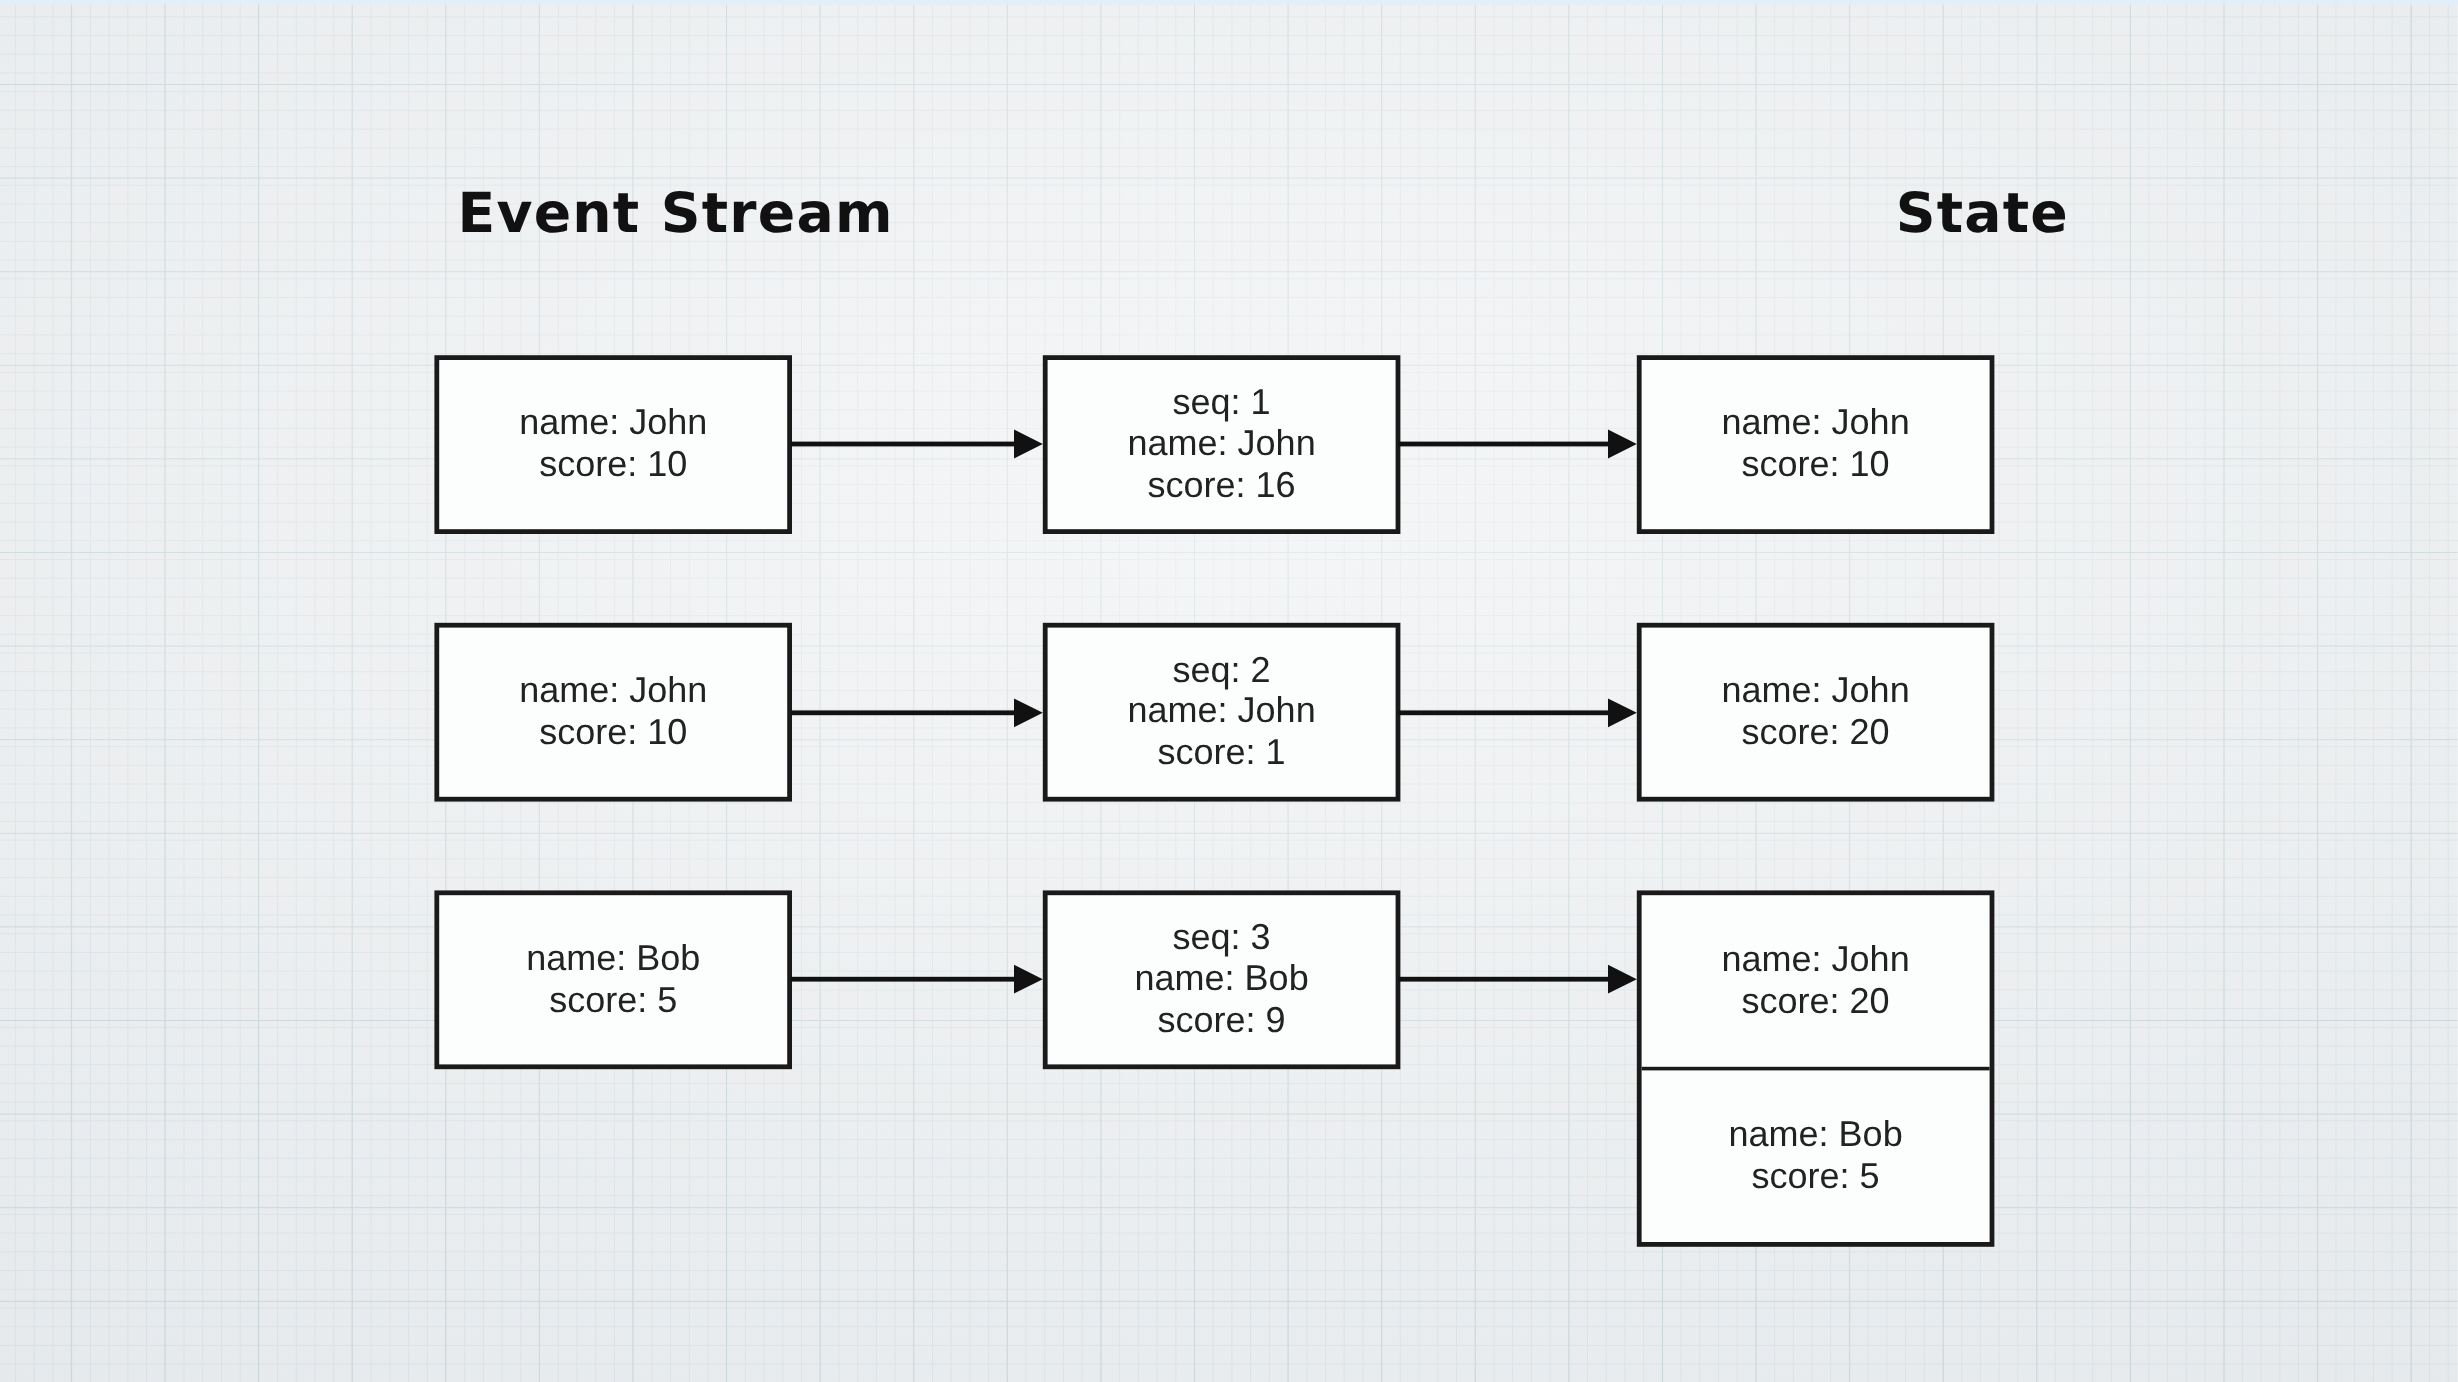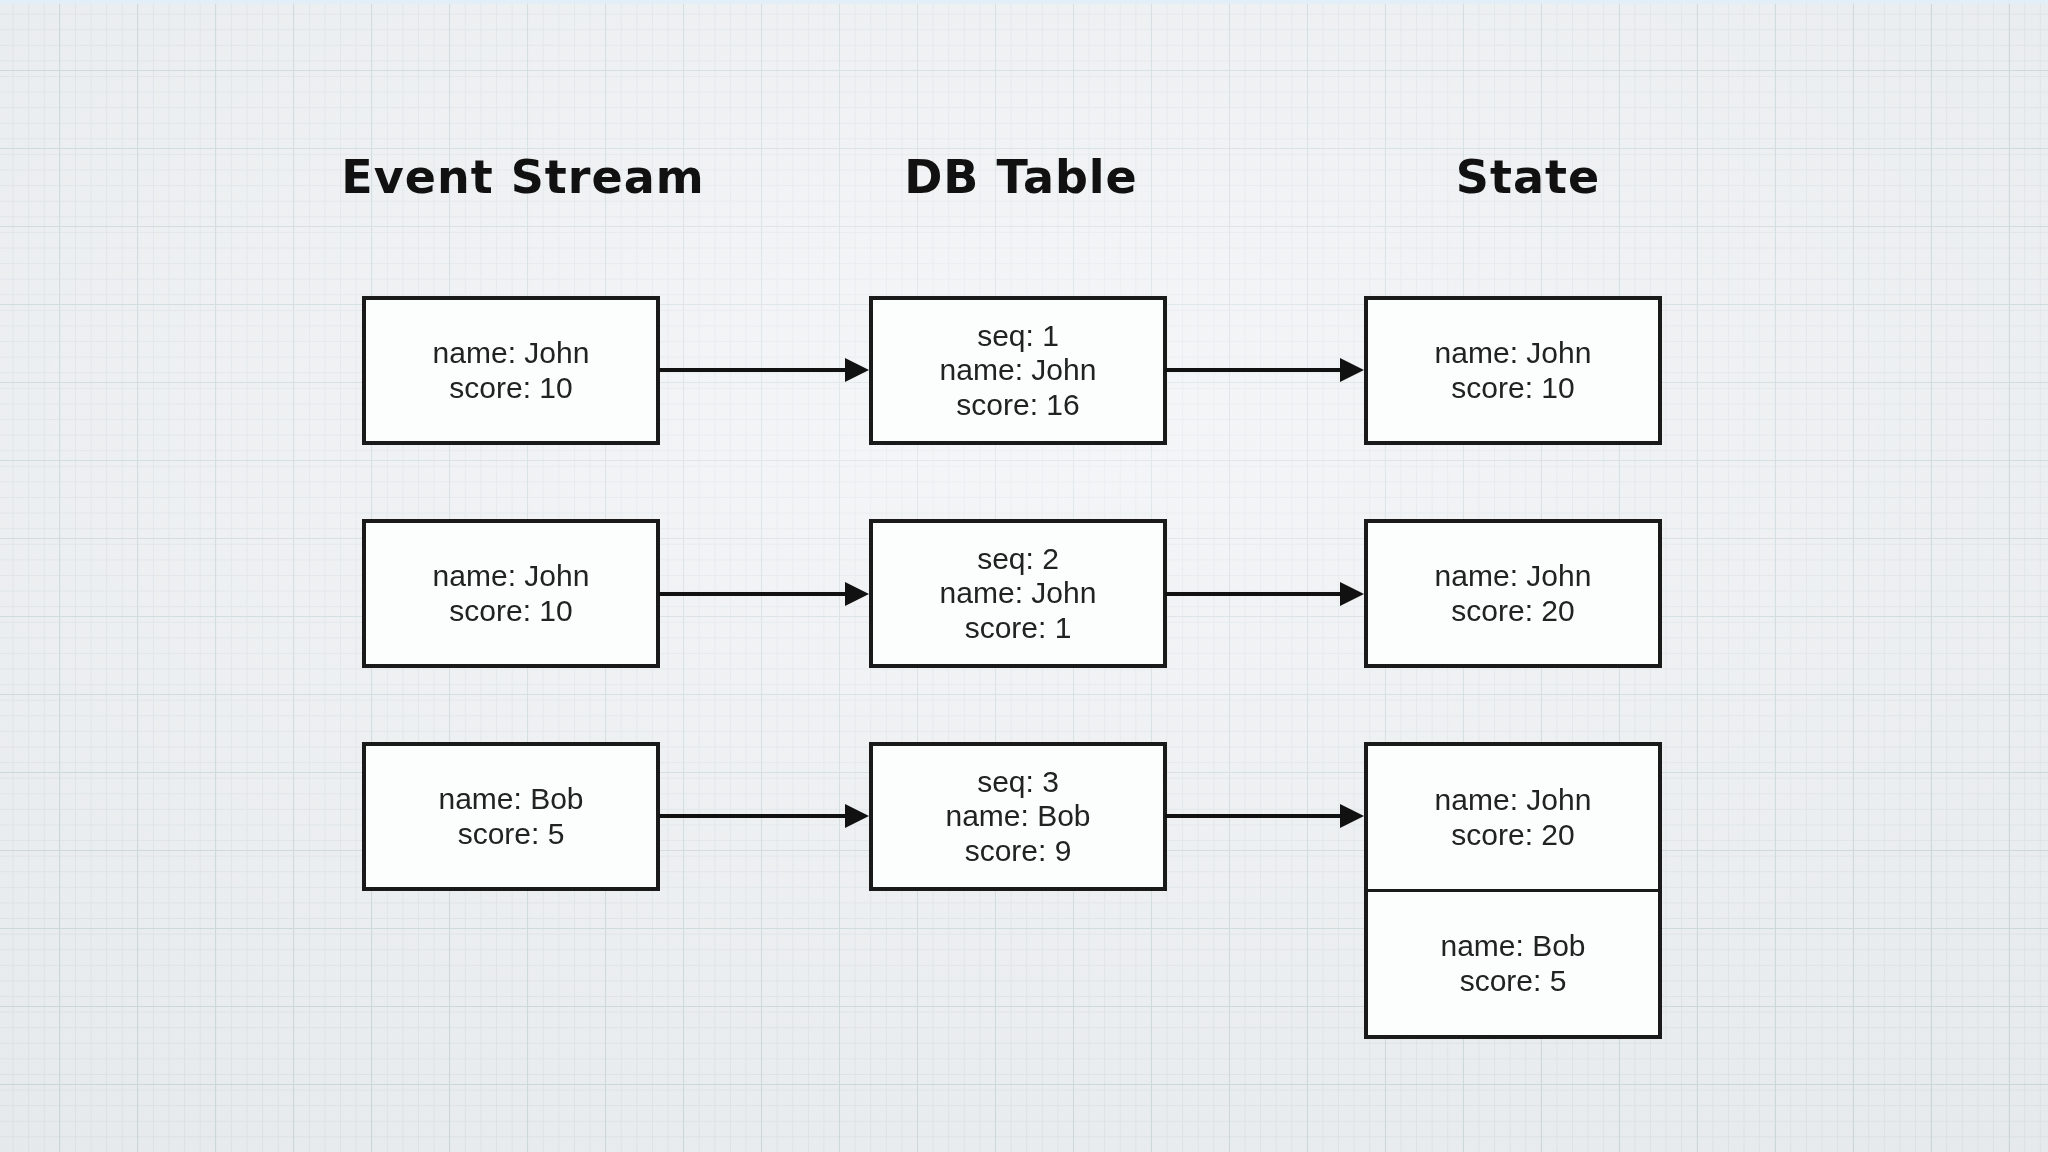--- a/index.html
+++ b/index.html
@@ -30,21 +30,21 @@
     background-position:0 0, -19px -8px, -19px -8px, -3px -2px, -3px -2px;
   }
   .canvas::before{
     content:"";position:absolute;left:0;top:0;width:100%;height:4px;
     background:rgba(225,238,248,0.9);pointer-events:none;
   }
   .col-header{
     position:absolute;top:150px;transform:translateX(-50%);
     font-family:"DejaVu Sans", sans-serif;
     font-weight:800;font-size:46px;line-height:1.2;letter-spacing:1px;
-    color:var(--heading-text);white-space:nowrap;
+    color:var(--heading-text);white-space:nowrap;margin-left:40px;
   }
   .box{
     position:absolute;box-sizing:border-box;
     width:298px;height:149px;
     background:var(--box-fill);
     border:4px solid var(--box-border);
     display:flex;align-items:center;justify-content:center;
     text-align:center;
     font-size:30px;line-height:1.15;color:var(--box-text);
     white-space:pre-line;
@@ -73,22 +73,21 @@
     border-top:12px solid transparent;
     border-bottom:12px solid transparent;
   }
 </style>
 </head>
 <body>
 
 <div class="canvas">
 
   <div class="col-header" style="left:523px">Event Stream</div>
-  <div class="col-header" style="left:1021px">DB Table</div>
-  <div class="col-header" style="left:1528px">State</div>
+  <div class="col-header" style="left:1612px">State</div>
 
   <div class="box" style="left:362px;top:296px">name: John
 score: 10</div>
   <div class="box" style="left:869px;top:296px">seq: 1
 name: John
 score: 16</div>
   <div class="box" style="left:1364px;top:296px">name: John
 score: 10</div>
   <div class="arrow" style="left:659px;top:358px;width:210px">
     <div class="arrow-line"></div>

